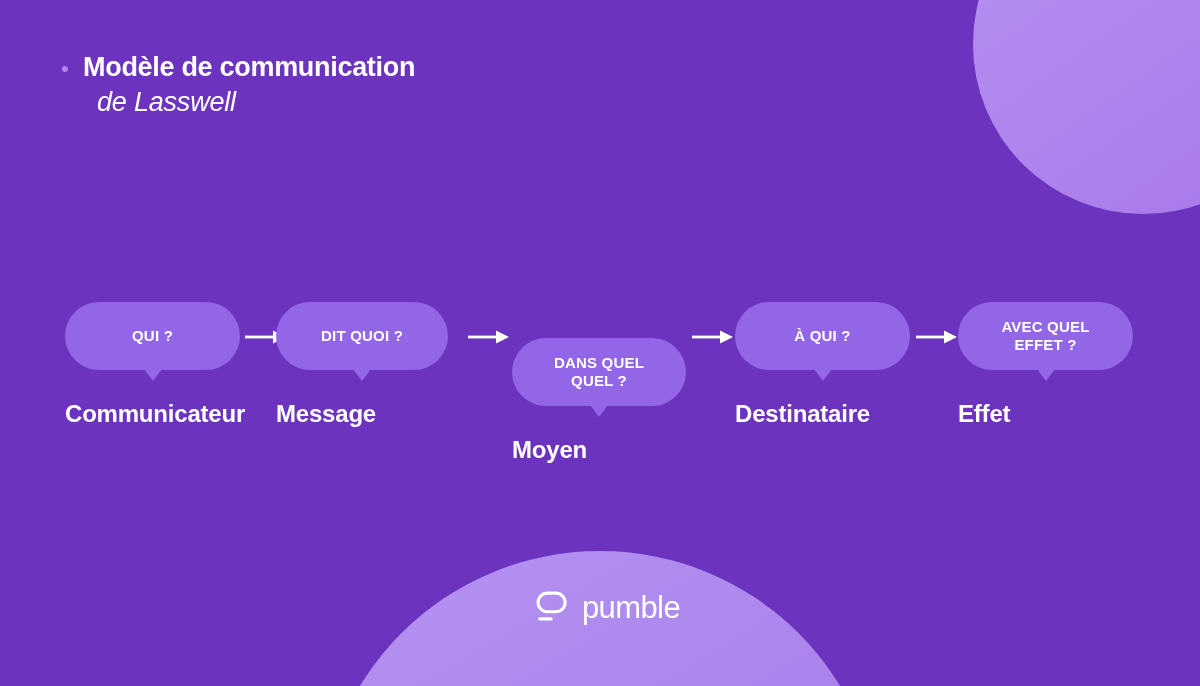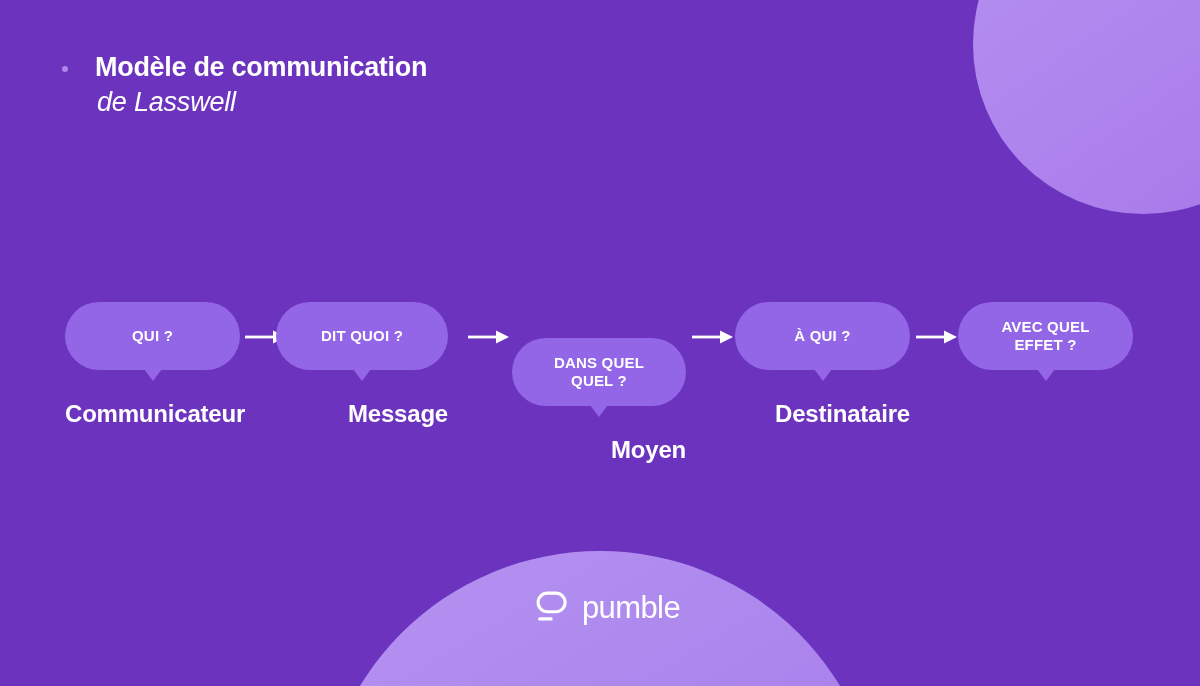--- a/index.html
+++ b/index.html
@@ -10,21 +10,21 @@
     overflow:hidden;
     position:relative;
   }
 
   
   #bg-decor { position:absolute; inset:0; width:1200px; height:686px; }
 
   
   .header { position:absolute; left:62px; top:52px; }
   .title-line-1 {
-    display:flex; align-items:center; gap:16px;
+    display:flex; align-items:center; gap:4px;
     font-size:27px; font-weight:bold; color:#FFFFFF;
     letter-spacing:-0.3px; line-height:1.18;
   }
   .title-dot {
     width:6px; height:6px; border-radius:50%;
     background:#AE86EE; margin-right:11px; margin-top:2px;
     flex:0 0 auto;
   }
   .title-line-2 {
     font-size:27px; font-weight:normal; color:#FFFFFF;
@@ -59,21 +59,21 @@
     width:0; height:0;
     border-left:9px solid transparent;
     border-right:9px solid transparent;
     border-top:12px solid #9366E8;
   }
 
   .node-label {
     position:absolute;
     top:98px;
     left:0; right:0;
-    text-align:right;
+    text-align:left;
     color:#FFFFFF;
     font-size:24px;
     font-weight:bold;
     letter-spacing:-0.2px;
     white-space:nowrap;
   }
 
   .arrow { position:absolute; top:28px; height:14px; }
 
   
@@ -179,20 +179,21 @@
   </svg>
 
   <div class="node" style="left:958px; width:175px;">
     <div class="bubble">
       <div class="bubble-text">
         <span>AVEC QUEL</span><br>
         <span>EFFET ?</span>
       </div>
       <span class="tail"></span>
     </div>
+    <div class="node-label">Effet</div>
   </div>
 
 </div>
 
 <div class="logo">
   <svg width="32" height="34" viewBox="0 0 32 34" xmlns="http://www.w3.org/2000/svg">
     <rect x="2.1" y="2.1" width="27" height="18.6" rx="9.3" fill="none" stroke="#FFFFFF" stroke-width="3.1"></rect>
     <rect x="2.1" y="26.3" width="14.6" height="3.2" rx="1.6" fill="#FFFFFF"></rect>
   </svg>
   <span class="logo-text">pumble</span>

